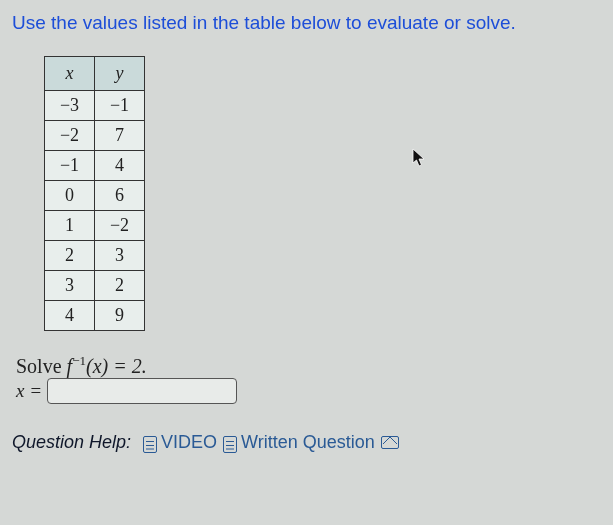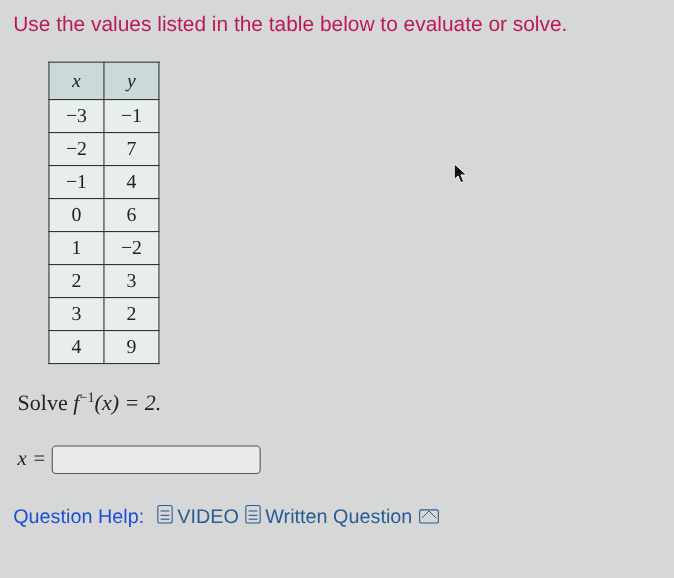--- a/index.html
+++ b/index.html
@@ -8,21 +8,21 @@
       background: #d5d8d6;
       color: #222;
       padding: 12px 8px 8px 12px;
       width: 613px;
       height: 525px;
       overflow: hidden;
       position: relative;
     }
     .instruction {
       font-size: 19px;
-      color: #be185d;
+      color: #1d4ed8;
       margin-bottom: 22px;
       font-weight: 400;
     }
     .table-wrap {
       margin-left: 32px;
       margin-bottom: 22px;
     }
     table {
       border-collapse: collapse;
       background: #e0e8e8;
@@ -42,21 +42,20 @@
       font-weight: normal;
       padding: 6px 0;
     }
     td {
       background: #e8eeec;
     }
     .solve-line {
       font-family: 'Times New Roman', serif;
       font-size: 20px;
       margin-left: 4px;
-      margin-bottom: 26px;
     }
     .solve-line .func { font-style: italic; }
     .solve-line sup { font-size: 13px; vertical-align: super; }
     .answer-line {
       display: flex;
       align-items: center;
       gap: 6px;
       margin-left: 4px;
       margin-bottom: 28px;
     }
@@ -79,25 +78,25 @@
       padding: 2px 6px;
     }
     .help-line {
       font-size: 18px;
       display: flex;
       align-items: center;
       gap: 6px;
       flex-wrap: nowrap;
       white-space: nowrap;
     }
-    .help-label { color: #1d4ed8; margin-right: 6px; }
+    .help-label { color: #0f172a; margin-right: 6px; font-style: italic; }
     .help-link {
       color: #2a5a95;
       display: inline-flex;
-      align-items: flex-start;
+      align-items: flex-end;
       gap: 4px;
       cursor: pointer;
     }
     .doc-icon {
       display: inline-block;
       width: 14px;
       height: 17px;
       border: 1.5px solid #2a5a95;
       border-radius: 2px;
       position: relative;

